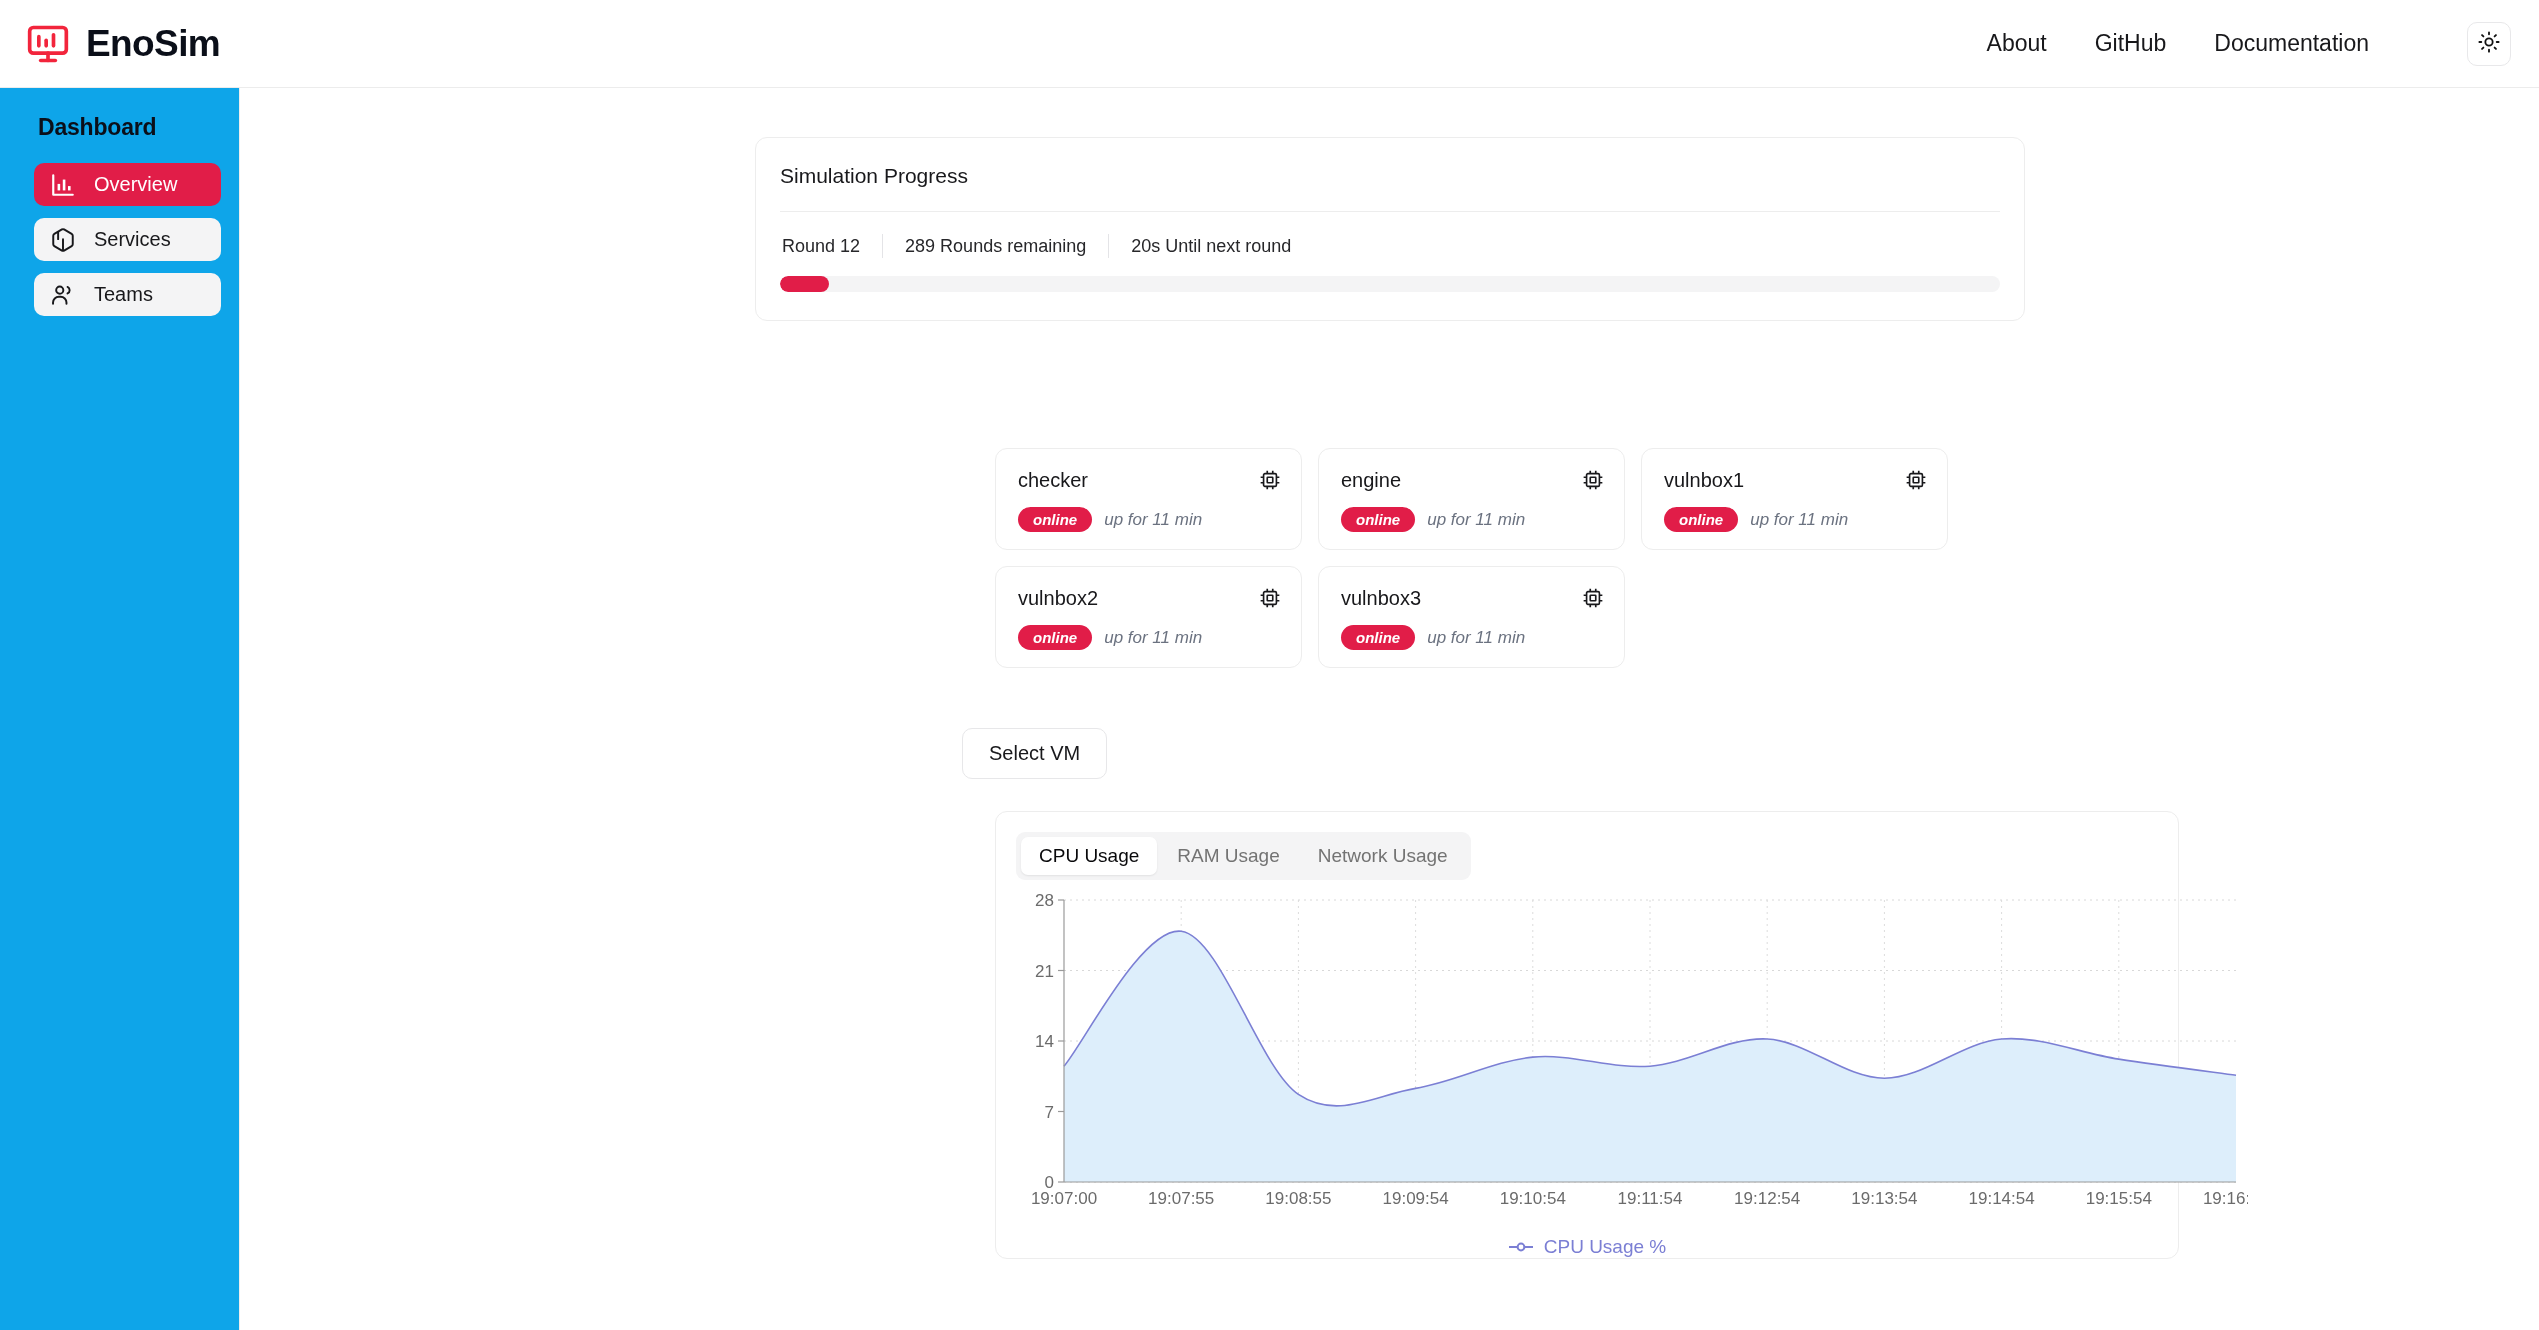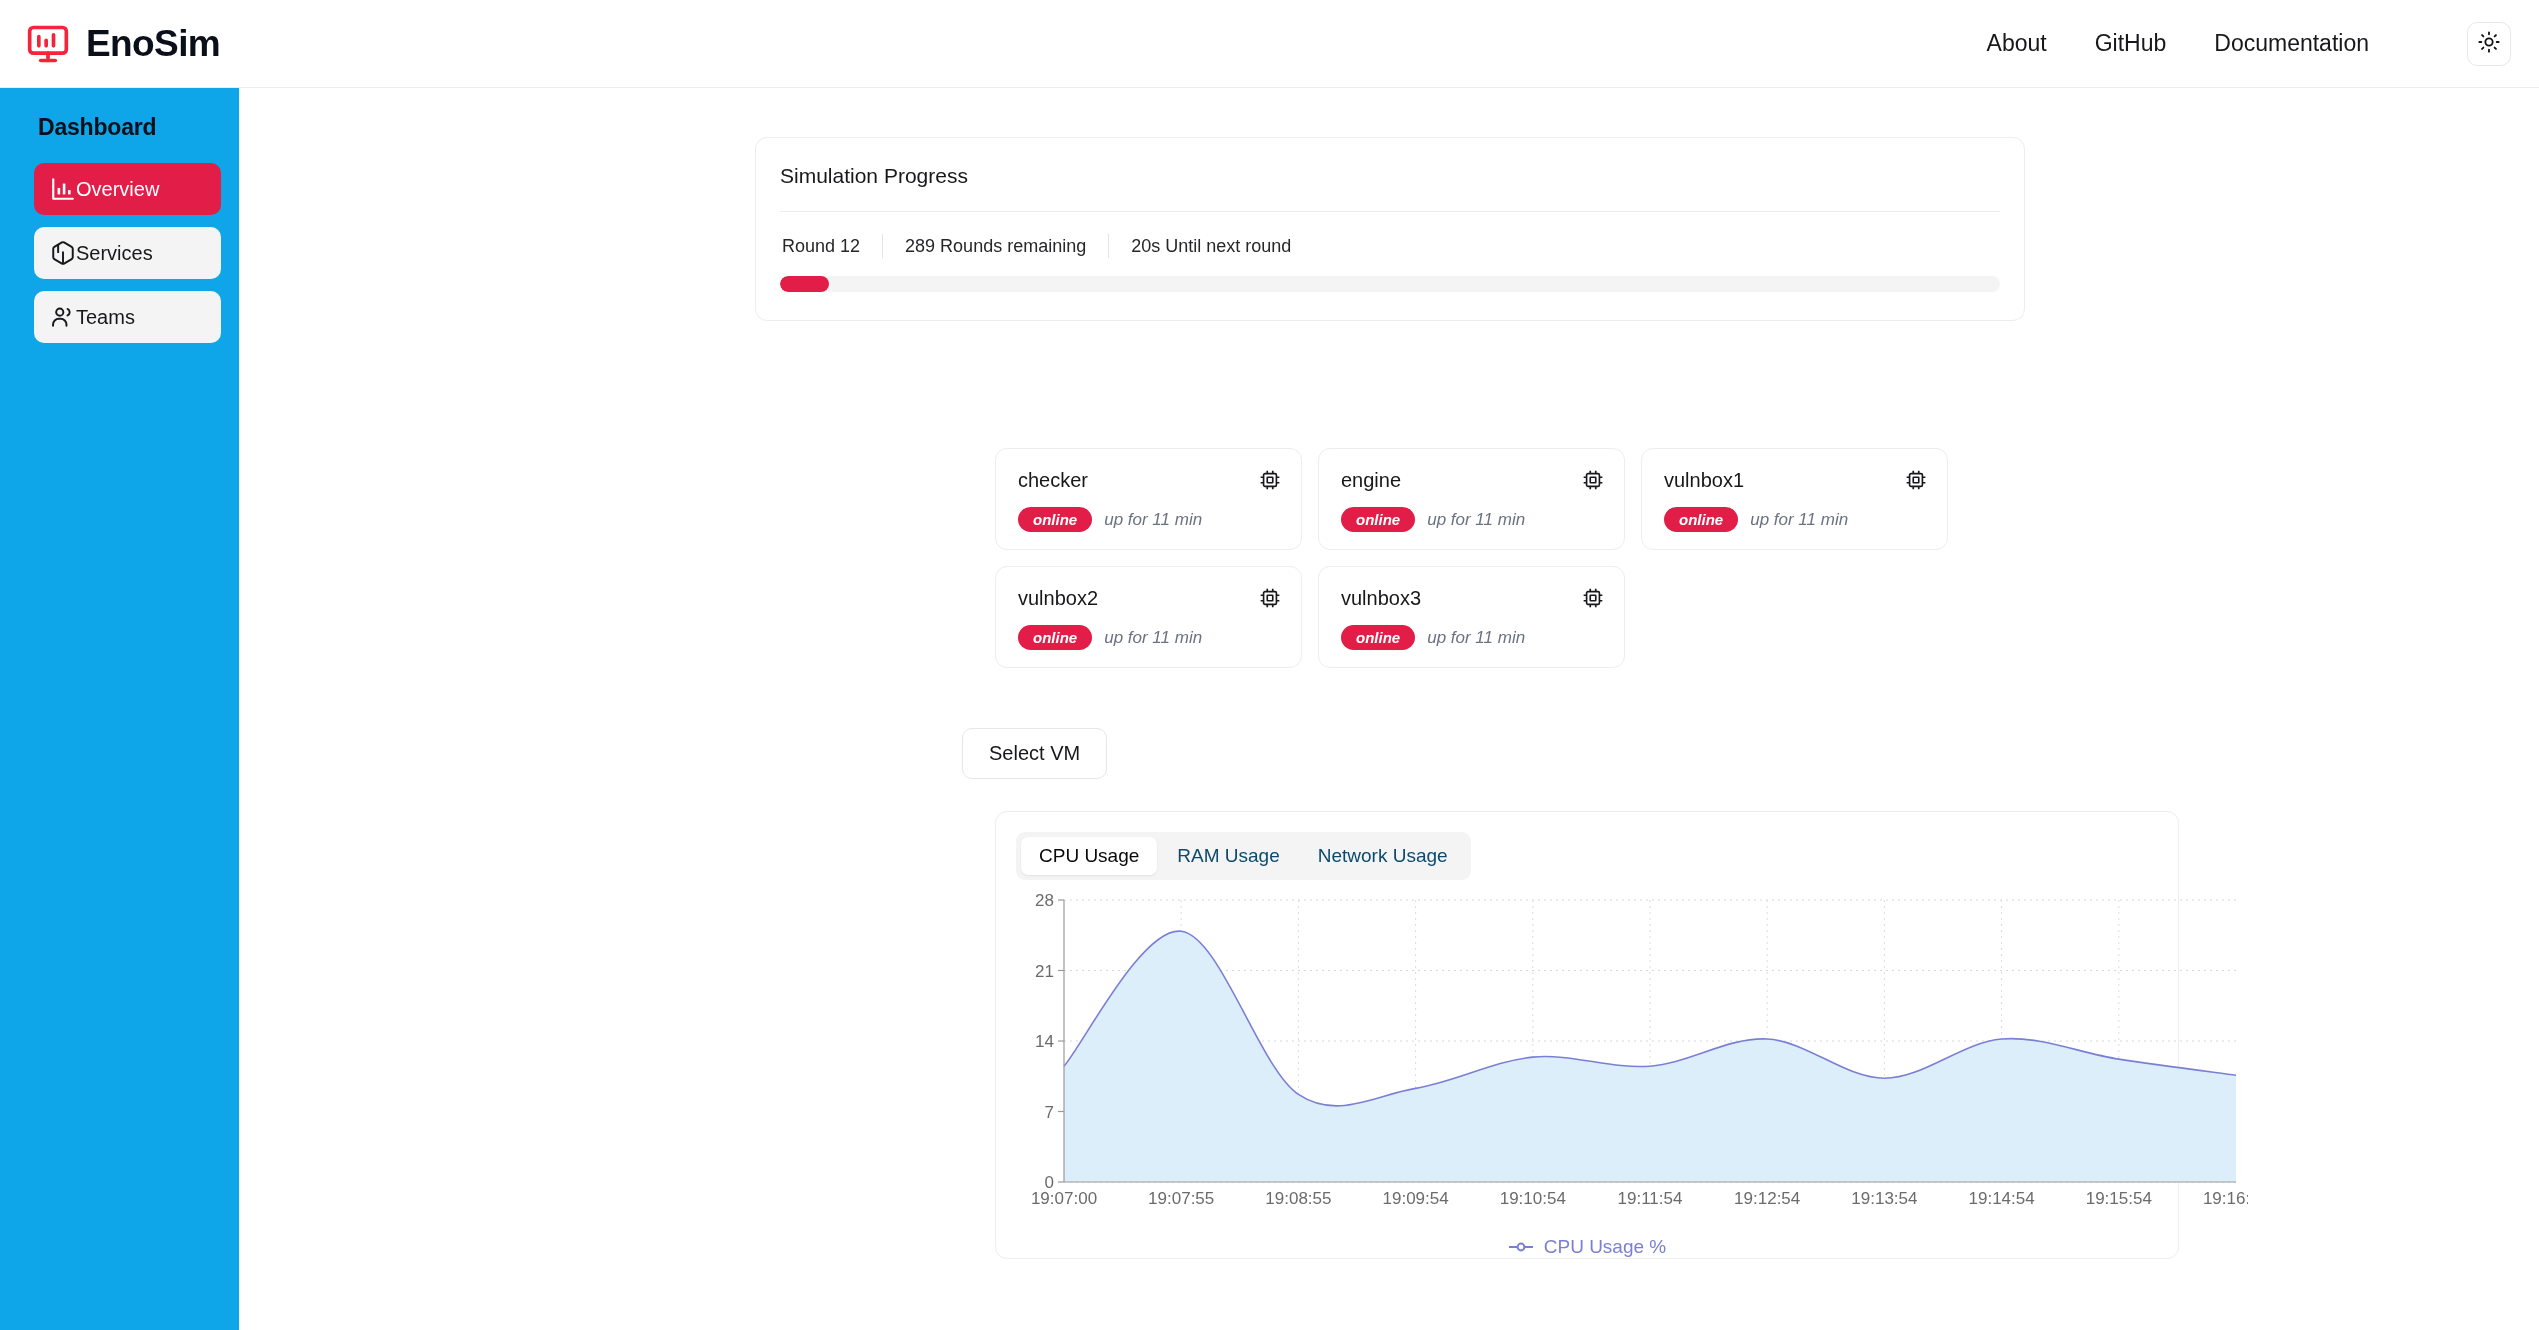--- a/index.html
+++ b/index.html
@@ -59,21 +59,22 @@
   .sidebar-title {
     font-size: 23px;
     font-weight: 700;
     color: #0b0f19;
     margin: 0 0 22px 4px;
     letter-spacing: -0.2px;
   }
   .side-item {
     display: flex;
     align-items: center;
-    height: 52px;
+    gap: 18px;
+    height: 43px;
     border-radius: 10px;
     padding: 0 16px;
     margin-bottom: 12px;
     background: #f4f4f5;
     color: #18181b;
     font-size: 20px;
     cursor: pointer;
     user-select: none;
   }
   .side-item.active { background: #e11d48; color: #fff; }
@@ -190,21 +191,21 @@
   }
   .tabs {
     display: inline-flex;
     background: #f4f4f5;
     border-radius: 9px;
     padding: 5px;
     gap: 2px;
   }
   .tab {
     font-size: 19px;
-    color: #0c4a6e;
+    color: #737373;
     padding: 8px 18px;
     border-radius: 7px;
     cursor: pointer;
     white-space: nowrap;
   }
   .tab.active {
     background: #fff;
     color: #09090b;
     font-weight: 400;
     box-shadow: 0 1px 2px rgba(0,0,0,.08);

